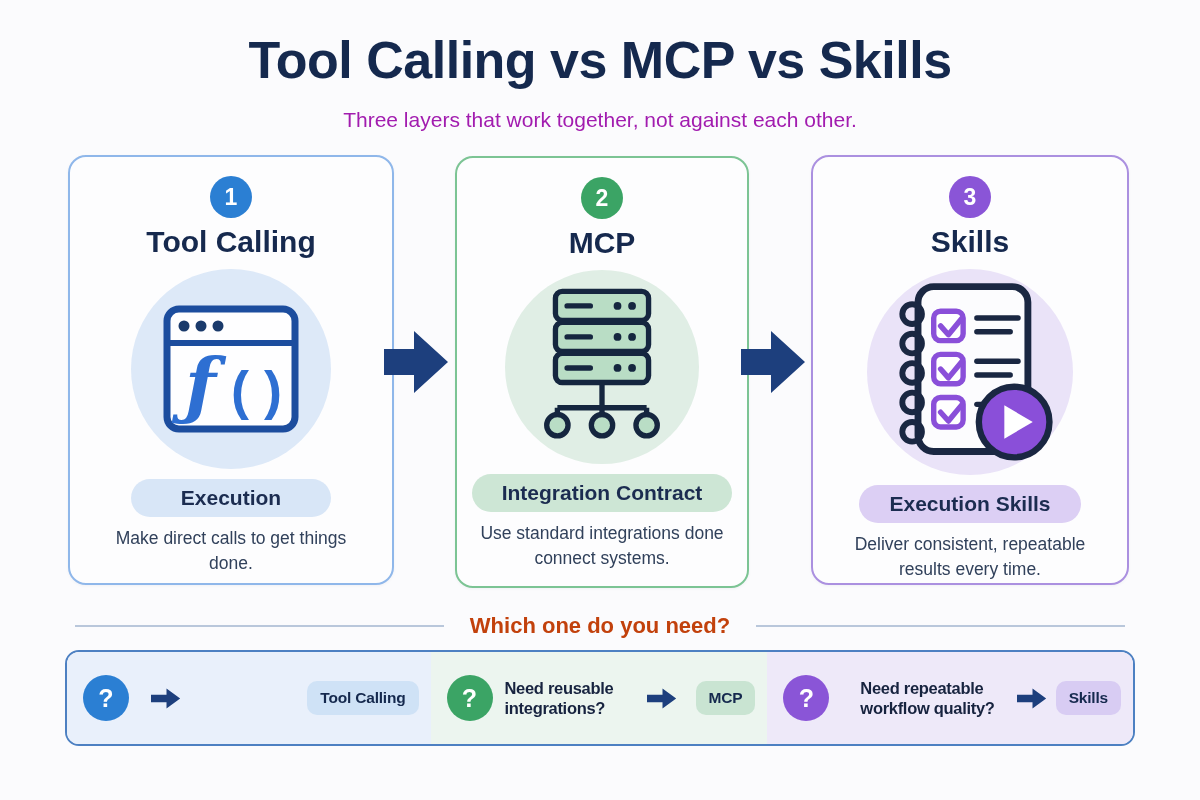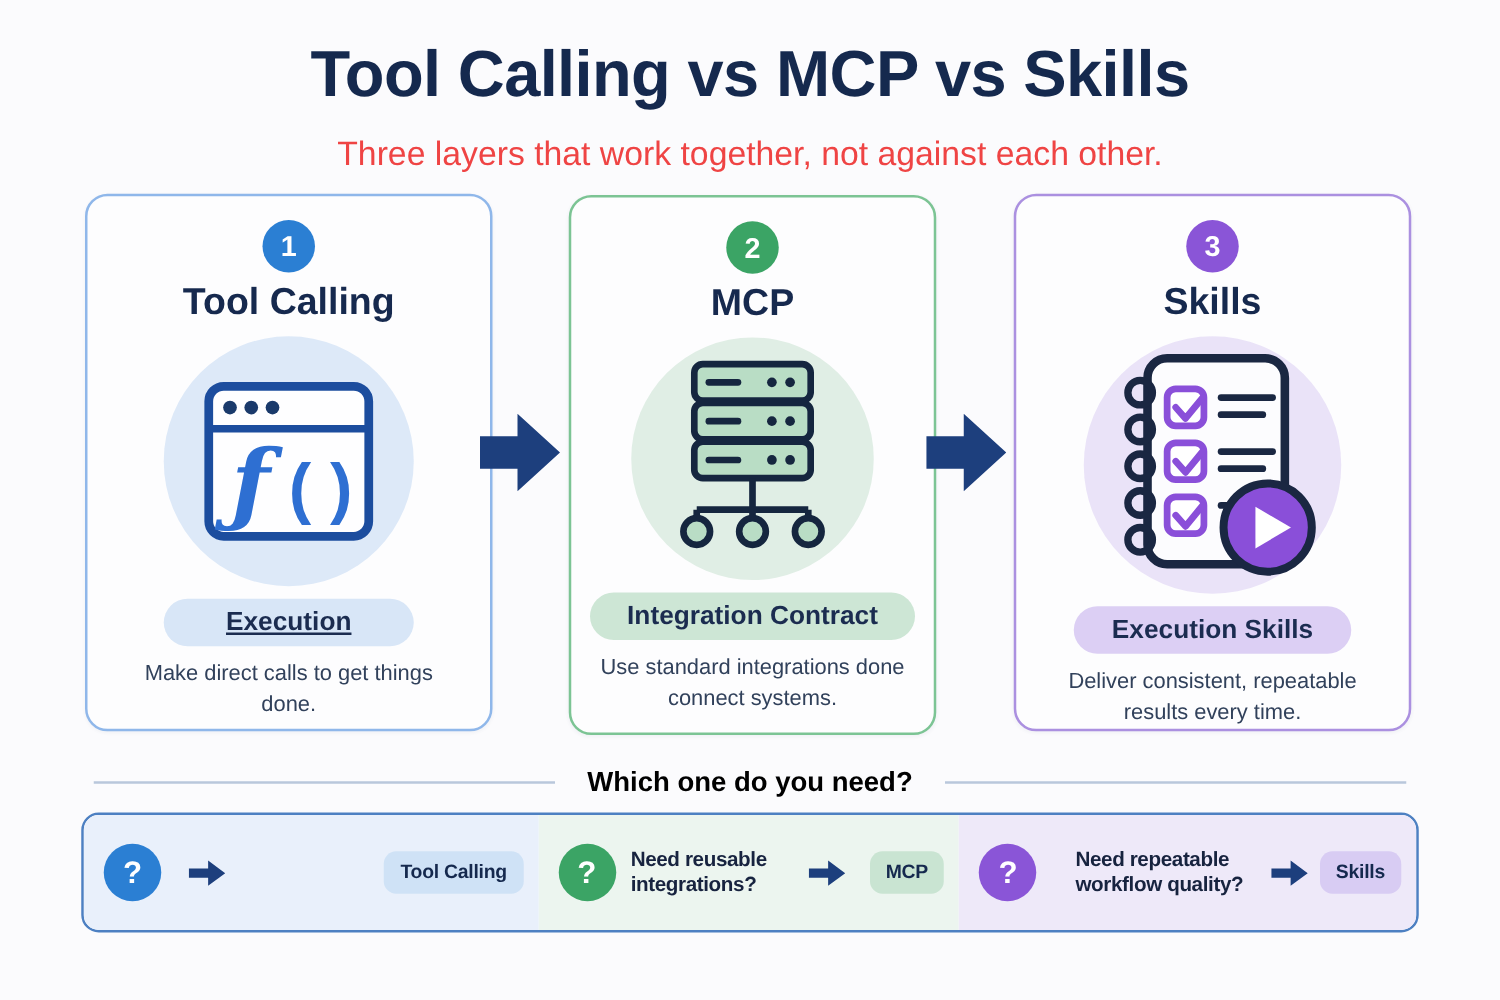--- a/index.html
+++ b/index.html
@@ -3,21 +3,21 @@
 <meta charset="utf-8">
 <style>
   html,body{margin:0;padding:0;background:#e8e8e8;}
   .canvas{
     position:relative;width:1200px;height:800px;overflow:hidden;
     background:#fbfbfd;font-family:"Liberation Sans",sans-serif;
   }
   .title{position:absolute;top:30px;left:0;width:100%;text-align:center;
     font-size:52px;font-weight:bold;letter-spacing:-0.5px;margin:0;color:#15294e;}
   .subtitle{position:absolute;top:108px;left:0;width:100%;text-align:center;
-    font-size:27px;color:#ef4444;margin:0;}
+    font-size:21px;color:#a21caf;margin:0;}
   .card{position:absolute;display:flex;flex-direction:column;align-items:center;
     border:2px solid #ccc;border-radius:18px;background:#fdfdfe;padding-top:19px;
     box-sizing:border-box;box-shadow:0 1px 3px rgba(30,50,90,.05);}
   .card1{left:68px;top:155px;width:326px;height:430px;}
   .card2{left:455px;top:156px;width:294px;height:432px;}
   .card3{left:811px;top:155px;width:318px;height:430px;}
   .num{width:42px;height:42px;border-radius:50%;color:#fff;font-size:23px;font-weight:bold;
     display:flex;align-items:center;justify-content:center;}
   .card-title{margin:7px 0 0;font-size:30px;font-weight:bold;color:#16294e;}
   .icon-circle{border-radius:50%;margin-top:10px;display:flex;align-items:center;justify-content:center;}
@@ -65,21 +65,21 @@
       <svg viewBox="0 0 200 200">
         <rect x="36" y="40" width="128" height="120" rx="12" fill="#fefeff" stroke="#1c4d9e" stroke-width="7"></rect>
         <line x1="36" y1="74" x2="164" y2="74" stroke="#1c4d9e" stroke-width="6"></line>
         <circle cx="53" cy="57" r="5.5" fill="#1a3a6b"></circle>
         <circle cx="70" cy="57" r="5.5" fill="#1a3a6b"></circle>
         <circle cx="87" cy="57" r="5.5" fill="#1a3a6b"></circle>
         <text x="54" y="142" font-size="72" font-style="italic" font-weight="bold" font-family="DejaVu Serif, serif" fill="#2e6fd2">ƒ</text>
         <text x="100" y="140" font-size="54" font-weight="bold" fill="#2e6fd2">( )</text>
       </svg>
     </div>
-    <div class="pill" style="background: rgb(216, 230, 247); text-decoration: underline;">Execution</div>
+    <div class="pill" style="background: rgb(216, 230, 247);">Execution</div>
     <p class="desc">Make direct calls to get things done.</p>
   </div>
 
   <svg class="flow-arrow fa1" viewBox="0 0 64 62" style="color: rgb(29, 63, 125);">
     <path d="M0 18 h30 v-18 l34 31 l-34 31 v-18 h-30 z" fill="currentColor"></path>
   </svg>
 
   <div class="card card2" style="border-color: rgb(124, 196, 148);">
     <div class="num" style="background: rgb(59, 164, 101);">2</div>
     <h2 class="card-title">MCP</h2>
@@ -136,21 +136,21 @@
         <circle cx="150" cy="156" r="36" fill="#8a4fd9" stroke="#1a2742" stroke-width="6.5"></circle>
         <path d="M140 139 L169 156 L140 173 Z" fill="#ffffff"></path>
       </svg>
     </div>
     <div class="pill" style="background: rgb(220, 207, 244);">Execution Skills</div>
     <p class="desc">Deliver consistent, repeatable results every time.</p>
   </div>
 
   <div class="divider-row">
     <span class="divider-line"></span>
-    <span class="divider-q" style="color: #000000;">Which one do you need?</span>
+    <span class="divider-q" style="color: #c2410c;">Which one do you need?</span>
     <span class="divider-line"></span>
   </div>
 
   <div class="decision-bar" style="border-color: rgb(77, 128, 194);">
 
     <div class="seg seg1" style="background: rgb(233, 240, 251);">
       <div class="qcircle" style="background: rgb(43, 127, 211);">?</div>
       <svg class="mini-arrow" viewBox="0 0 34 22" style="color: rgb(29, 63, 125);">
         <path d="M0 7 h17 v-7 l15 11 l-15 11 v-7 h-17 z" fill="currentColor"></path>
       </svg>

